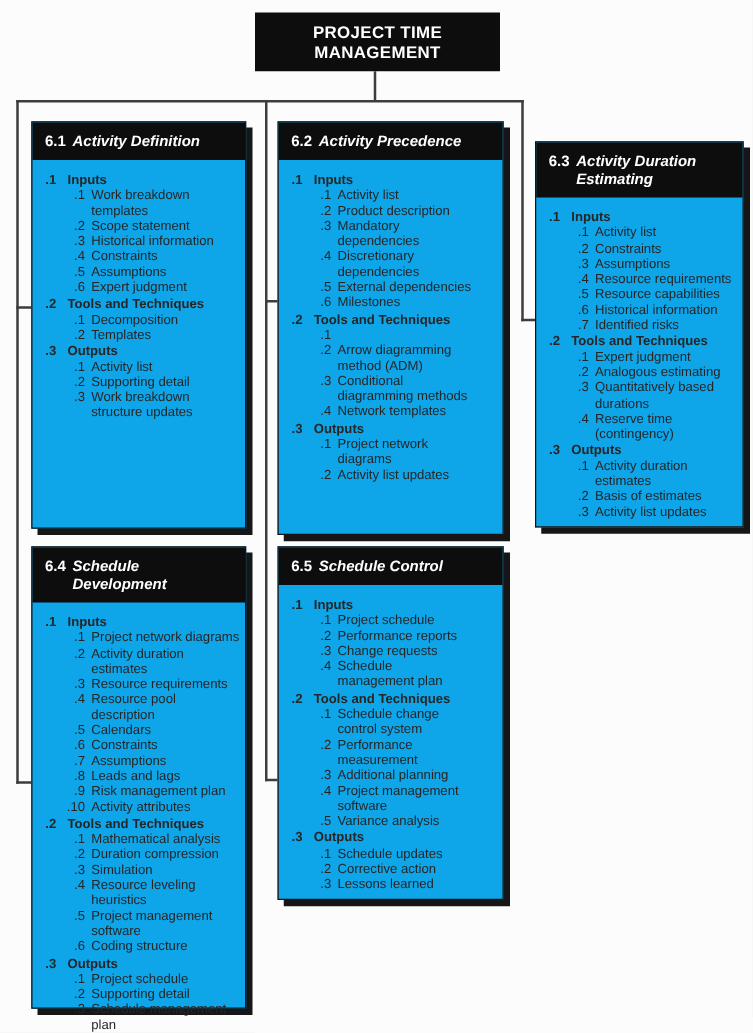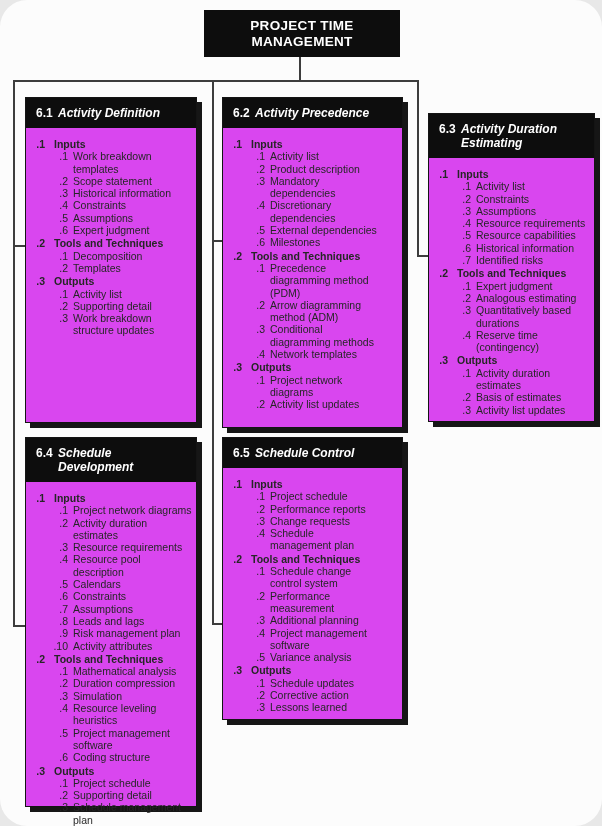--- a/index.html
+++ b/index.html
@@ -1,32 +1,32 @@
 <!DOCTYPE html>
 <html><head>
 <meta charset="utf-8">
 <style>
   html,body{margin:0;padding:0;}
   body{background:#e8e8e8;font-family:"Liberation Sans",sans-serif;}
-  .canvas{position:relative;width:602px;height:826px;background:#fcfcfc;overflow:hidden;margin:0 auto;border-radius:27px;}
+  .canvas{position:relative;width:602px;height:826px;background:#fcfcfc;overflow:hidden;margin:0 auto;}
 
   
   .title-box{
     position:absolute;left:204px;top:10px;width:196px;height:47px;
     background:#0d0d0d;color:#fff;display:flex;flex-direction:column;
     align-items:center;justify-content:center;
     font-weight:bold;font-size:13.5px;line-height:16px;letter-spacing:.3px;text-align:center;
   }
 
   
   .line{position:absolute;background:#3d3d3d;}
   .h{height:2px;} .v{width:2px;}
 
   
-  .pbox{position:absolute;box-sizing:border-box;background:#d946ef;
+  .pbox{position:absolute;box-sizing:border-box;background:#0ea5e9;
     border:1.5px solid #141414;box-shadow:5px 5px 0 #161616;}
   .box-61{left:25px;top:97px;width:172px;height:326px;}
   .box-62{left:222px;top:97px;width:181px;height:331px;}
   .box-63{left:428px;top:113px;width:167px;height:309px;}
   .box-64{left:25px;top:437px;width:172px;height:370px;}
   .box-65{left:222px;top:437px;width:181px;height:283px;}
 
   .box-header{background:#0d0d0d;color:#fff;font-weight:bold;font-size:12px;
     line-height:14px;padding:8px 6px 8px 10px;display:flex;}
   .box-header .bnum{flex:0 0 22px;}
@@ -163,21 +163,20 @@
         <div class="item-row">
           <span class="num">.6</span>
           <span class="txt">Milestones</span>
         </div>
         <div class="sec-row">
           <span class="num">.2</span>
           <span class="lbl">Tools and Techniques</span>
         </div>
         <div class="item-row">
           <span class="num">.1</span>
-          <span class="txt">Precedence diagramming method (PDM)</span>
         </div>
         <div class="item-row">
           <span class="num">.2</span>
           <span class="txt">Arrow diagramming method (ADM)</span>
         </div>
         <div class="item-row">
           <span class="num">.3</span>
           <span class="txt">Conditional diagramming methods</span>
         </div>
         <div class="item-row">

